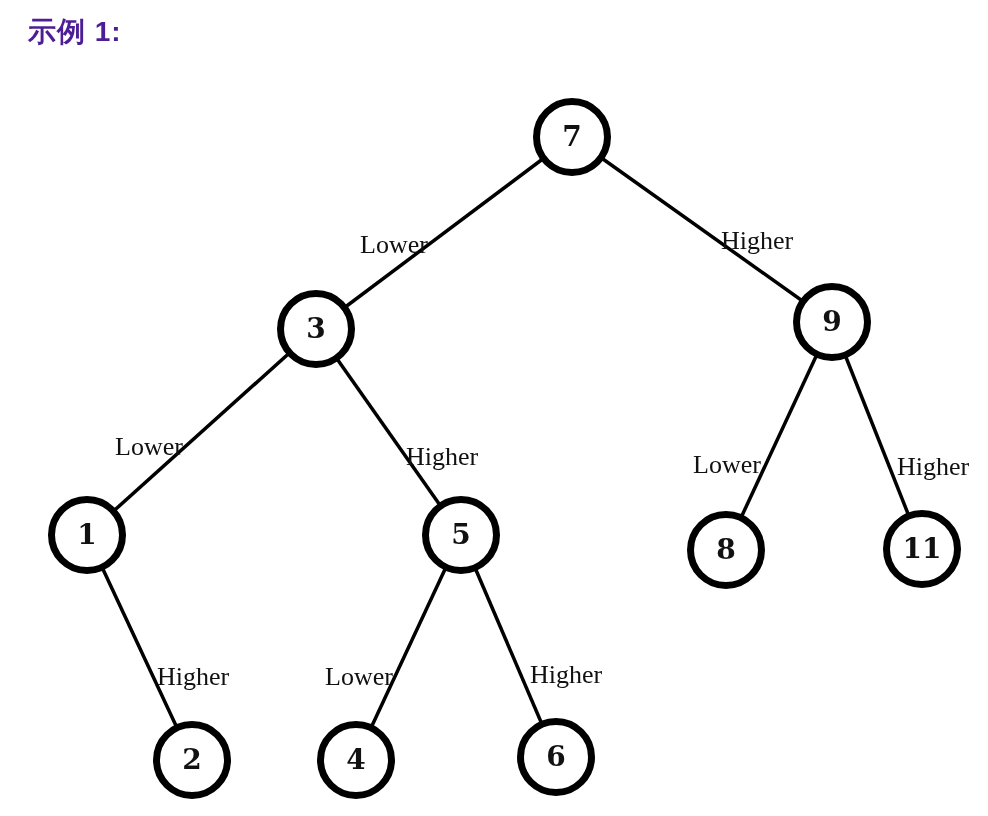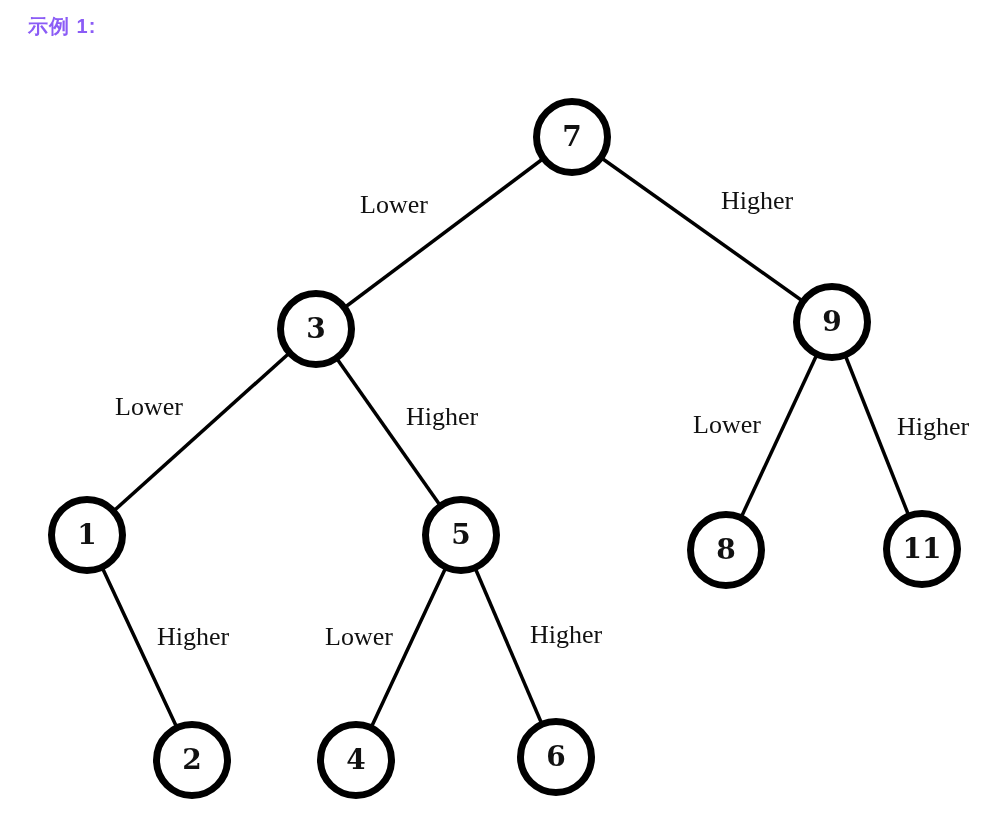--- a/index.html
+++ b/index.html
@@ -14,23 +14,23 @@
     background: #ffffff;
     overflow: hidden;
     font-family: "Liberation Serif", serif;
   }
   .title {
     position: absolute;
     left: 28px;
     top: 13px;
     font-family: "Liberation Sans", sans-serif;
     font-weight: 700;
-    font-size: 20px;
+    font-size: 28px;
     letter-spacing: 1px;
-    color: #8b5cf6;
+    color: #4c1d95;
     white-space: nowrap;
   }
   svg.edges {
     position: absolute;
     left: 0;
     top: 0;
     width: 988px;
     height: 816px;
   }
   .node {
@@ -52,20 +52,21 @@
     color: #111111;
     line-height: 1;
   }
   .edge-label {
     position: absolute;
     transform: translate(-50%, -50%);
     font-family: "Liberation Serif", serif;
     font-size: 26px;
     color: #111111;
     white-space: nowrap;
+    margin-top: 40px;
   }
 </style>
 </head>
 <body>
 
 <div class="canvas">
   <div class="title">示例 1:</div>
   <svg class="edges" xmlns="http://www.w3.org/2000/svg">
       <line x1="572" y1="137" x2="316" y2="329" stroke="#000000" stroke-width="3.5"></line>
       <line x1="572" y1="137" x2="832" y2="322" stroke="#000000" stroke-width="3.5"></line>

